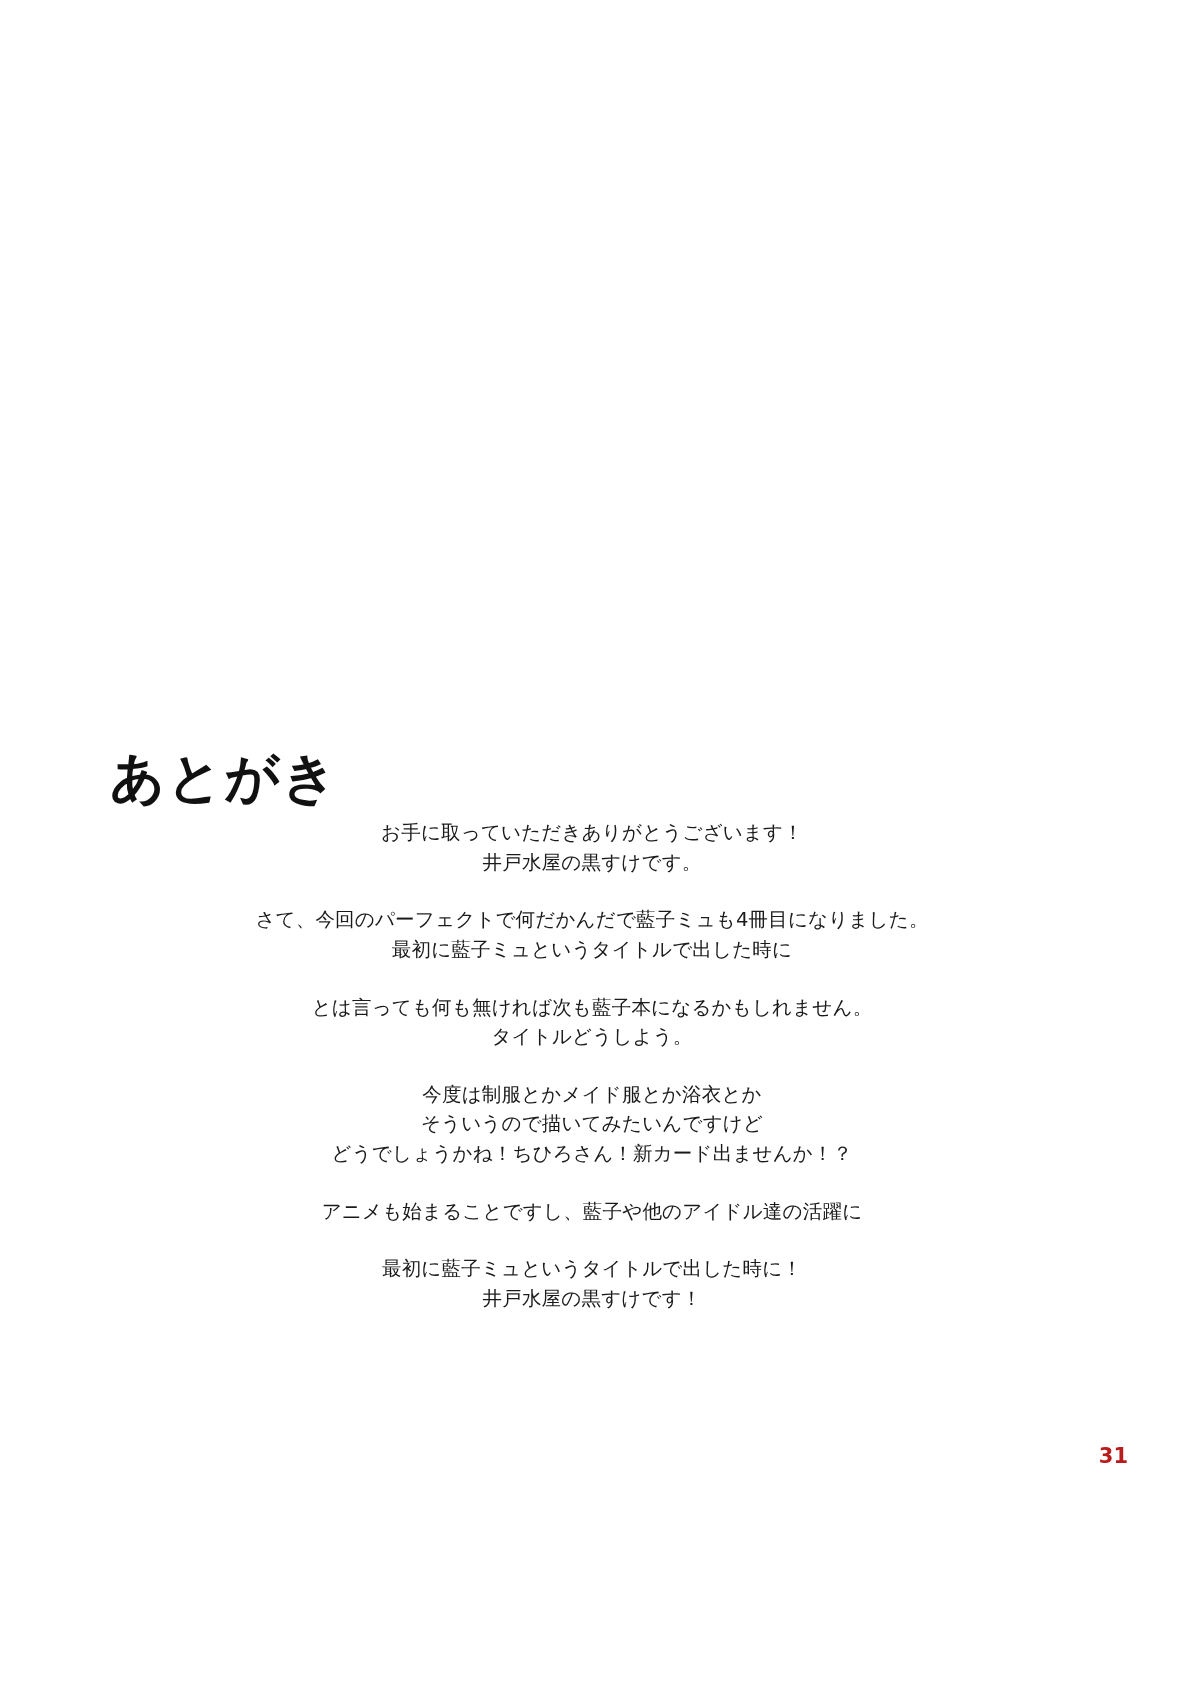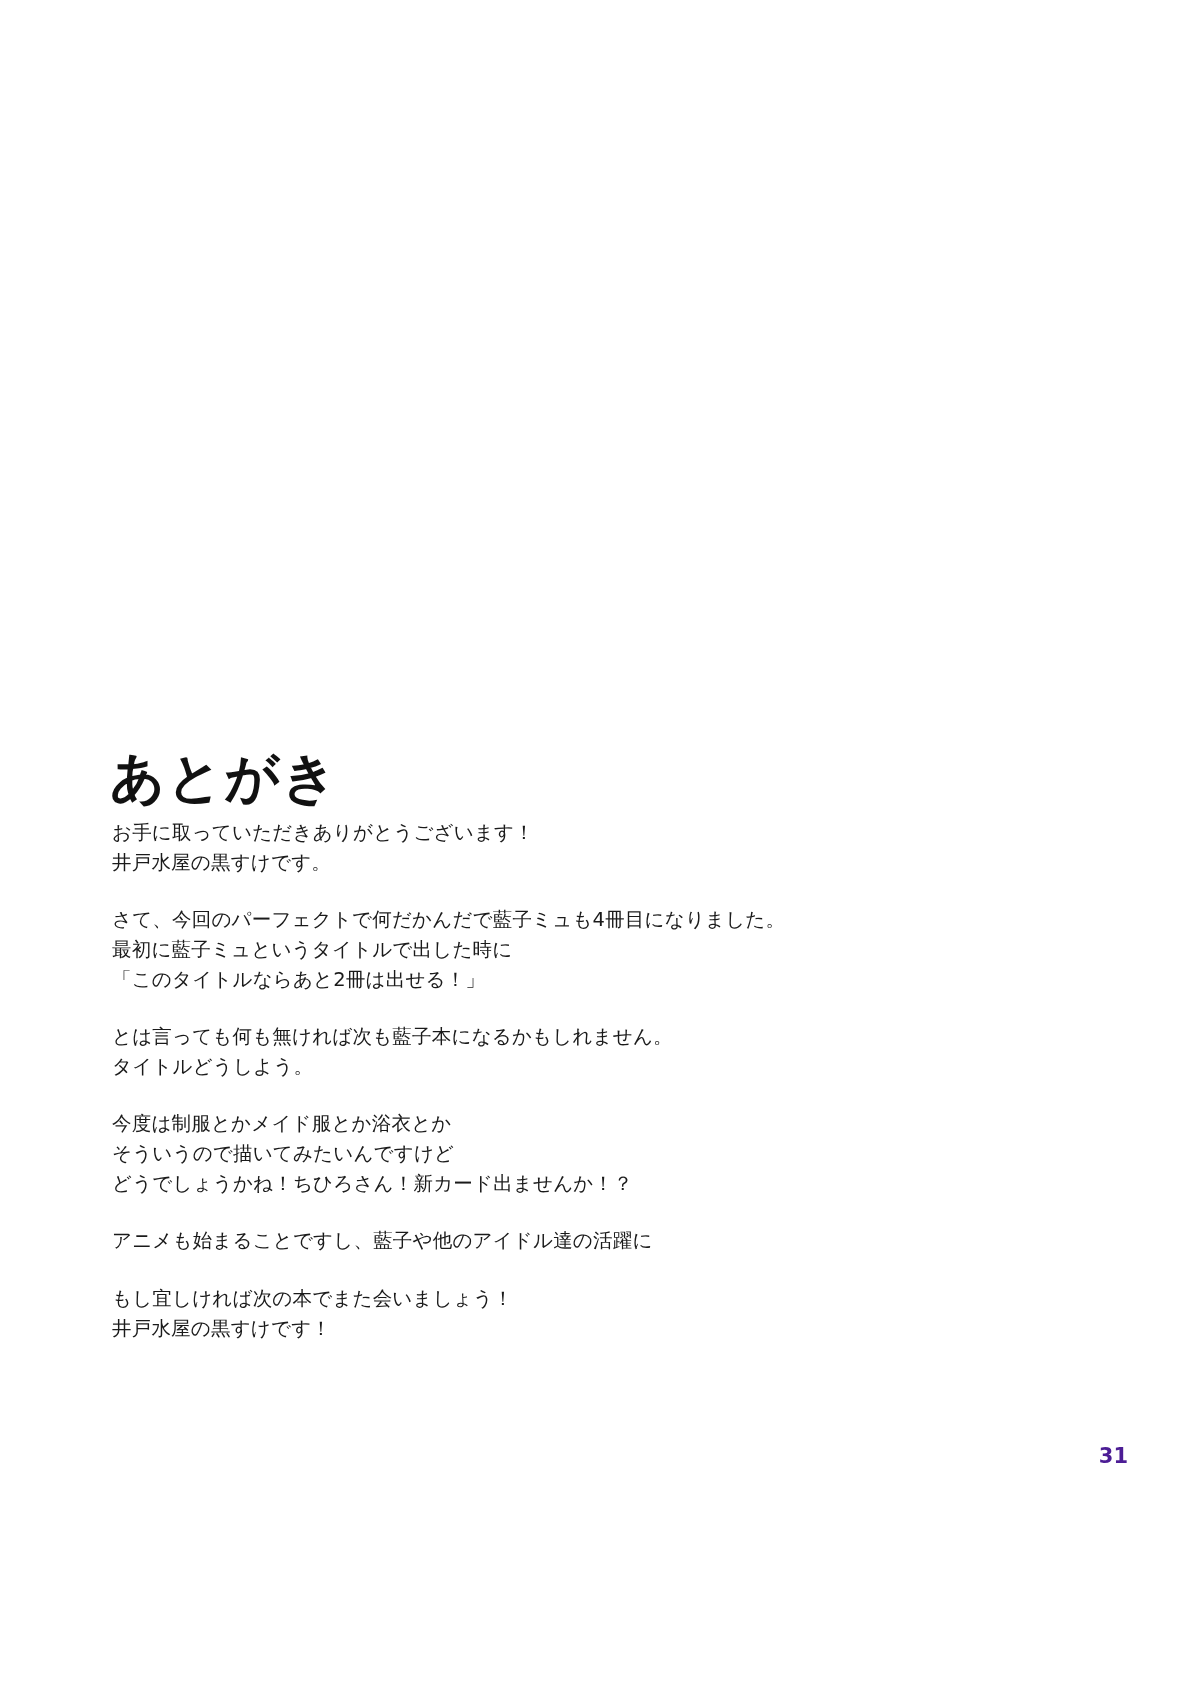--- a/index.html
+++ b/index.html
@@ -25,39 +25,40 @@
     letter-spacing: 2px;
     color: #111111;
     line-height: 1.1;
     white-space: nowrap;
   }
   .body-block {
     position: absolute;
     left: 112px;
     top: 818px;
     width: 960px;
+    text-align: center;
   }
   .para {
     margin: 0 0 28px 0;
     font-size: 19.5px;
     line-height: 1.52;
     color: #1a1a1a;
     font-weight: 500;
     letter-spacing: 0.2px;
   }
   .para .line {
     display: block;
     white-space: nowrap;
   }
   .page-number {
     position: absolute;
     right: 72px;
     top: 1444px;
     font-size: 21px;
-    color: #4c1d95;
+    color: #b91c1c;
     font-weight: 600;
     font-family: "DejaVu Sans", "Liberation Sans", sans-serif;
     margin-left: 8px;
   }
 </style>
 </head>
 <body>
 
 <div class="page">
 
@@ -66,41 +67,40 @@
   <div class="body-block">
 
     <p class="para">
       <span class="line">お手に取っていただきありがとうございます！</span>
       <span class="line">井戸水屋の黒すけです。</span>
     </p>
 
     <p class="para">
       <span class="line">さて、今回のパーフェクトで何だかんだで藍子ミュも4冊目になりました。</span>
       <span class="line">最初に藍子ミュというタイトルで出した時に</span>
-      <span class="line">「このタイトルならあと2冊は出せる！」</span>
     </p>
 
 
     <p class="para">
       <span class="line">とは言っても何も無ければ次も藍子本になるかもしれません。</span>
       <span class="line">タイトルどうしよう。</span>
     </p>
 
     <p class="para">
       <span class="line">今度は制服とかメイド服とか浴衣とか</span>
       <span class="line">そういうので描いてみたいんですけど</span>
       <span class="line">どうでしょうかね！ちひろさん！新カード出ませんか！？</span>
     </p>
 
     <p class="para">
       <span class="line">アニメも始まることですし、藍子や他のアイドル達の活躍に</span>
     </p>
 
     <p class="para">
-      <span class="line">もし宜しければ次の本でまた会いましょう！</span>
+      <span class="line">最初に藍子ミュというタイトルで出した時に！</span>
       <span class="line">井戸水屋の黒すけです！</span>
     </p>
 
   </div>
 
   <div class="page-number">31</div>
 
 </div>
 
 </body></html>

